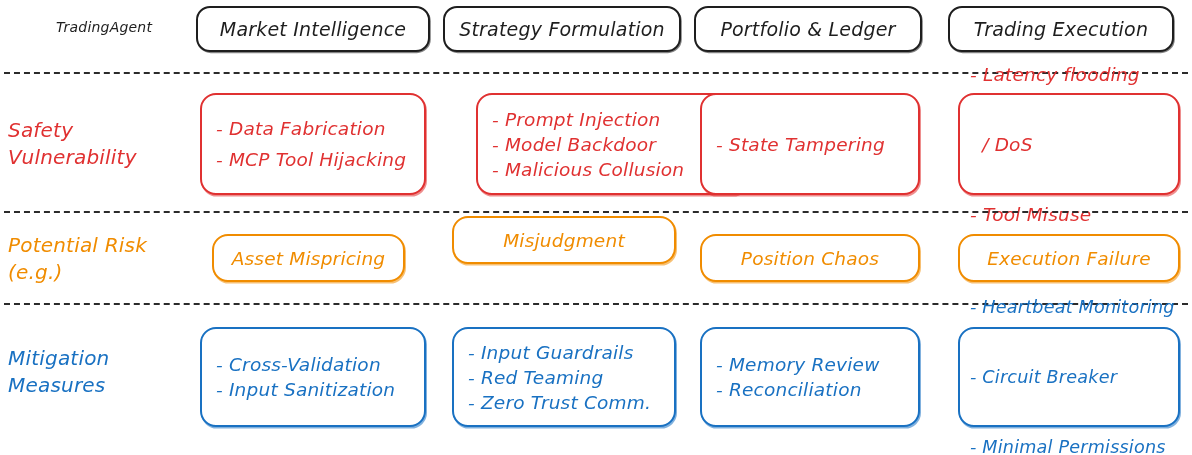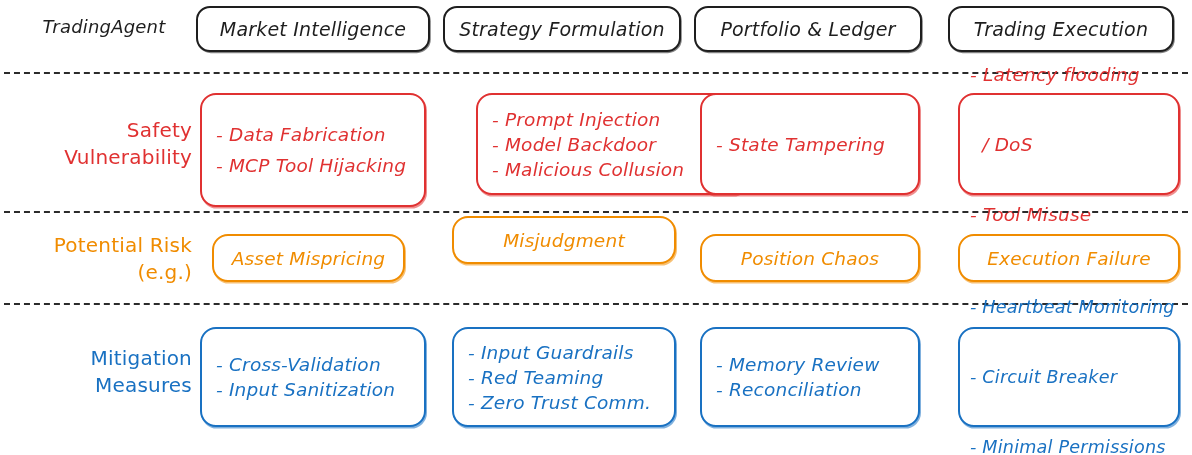--- a/index.html
+++ b/index.html
@@ -27,21 +27,21 @@
     -webkit-font-smoothing: antialiased;
   }
 
   
   .hdr-title {
     position: absolute;
     left: 16px;
     top: 12px;
     width: 176px;
     text-align: center;
-    font-size: 18px;
+    font-size: 14px;
     color: #1e1e1e;
     line-height: 30px;
     font-style: italic;
   }
   .hdr-box {
     position: absolute;
     top: 6px;
     height: 46px;
     border: 2.2px solid #1e1e1e;
     border-radius: 14px;
@@ -66,23 +66,24 @@
     width: 1184px;
     height: 0;
     border-top: 2.4px dashed #2b2b2b;
   }
 
   
   .row-label {
     position: absolute;
     left: 8px;
     width: 184px;
-    text-align: right;
+    text-align: left;
     font-size: 20px;
     line-height: 27px;
+    font-style: italic;
   }
   .row-label.red    { color: #e03131; }
   .row-label.orange { color: #f08c00; }
   .row-label.blue   { color: #1971c2; }
 
   
   .cell {
     position: absolute;
     box-sizing: border-box;
     border-radius: 16px;
@@ -143,21 +144,21 @@
     <span class="hand">Trading Execution</span>
   </div>
 
   <div class="divider" style="top:72px;"></div>
 
   <div class="hand row-label red" style="top:117px;">
     <div>Safety</div>
     <div>Vulnerability</div>
   </div>
 
-  <div class="cell red list" style="left:200px; top:93px; width:226px; height:114px;gap:6px;">
+  <div class="cell red list" style="left:200px; top:93px; width:226px; height:102px;gap:6px;">
     <div class="hand line">- Data Fabrication</div>
     <div class="hand line">- MCP Tool Hijacking</div>
   </div>
 
   <div class="cell red list" style="left:476px; top:93px; width:272px; height:102px;">
     <div class="hand line">- Prompt Injection</div>
     <div class="hand line">- Model Backdoor</div>
     <div class="hand line">- Malicious Collusion</div>
   </div>
 

